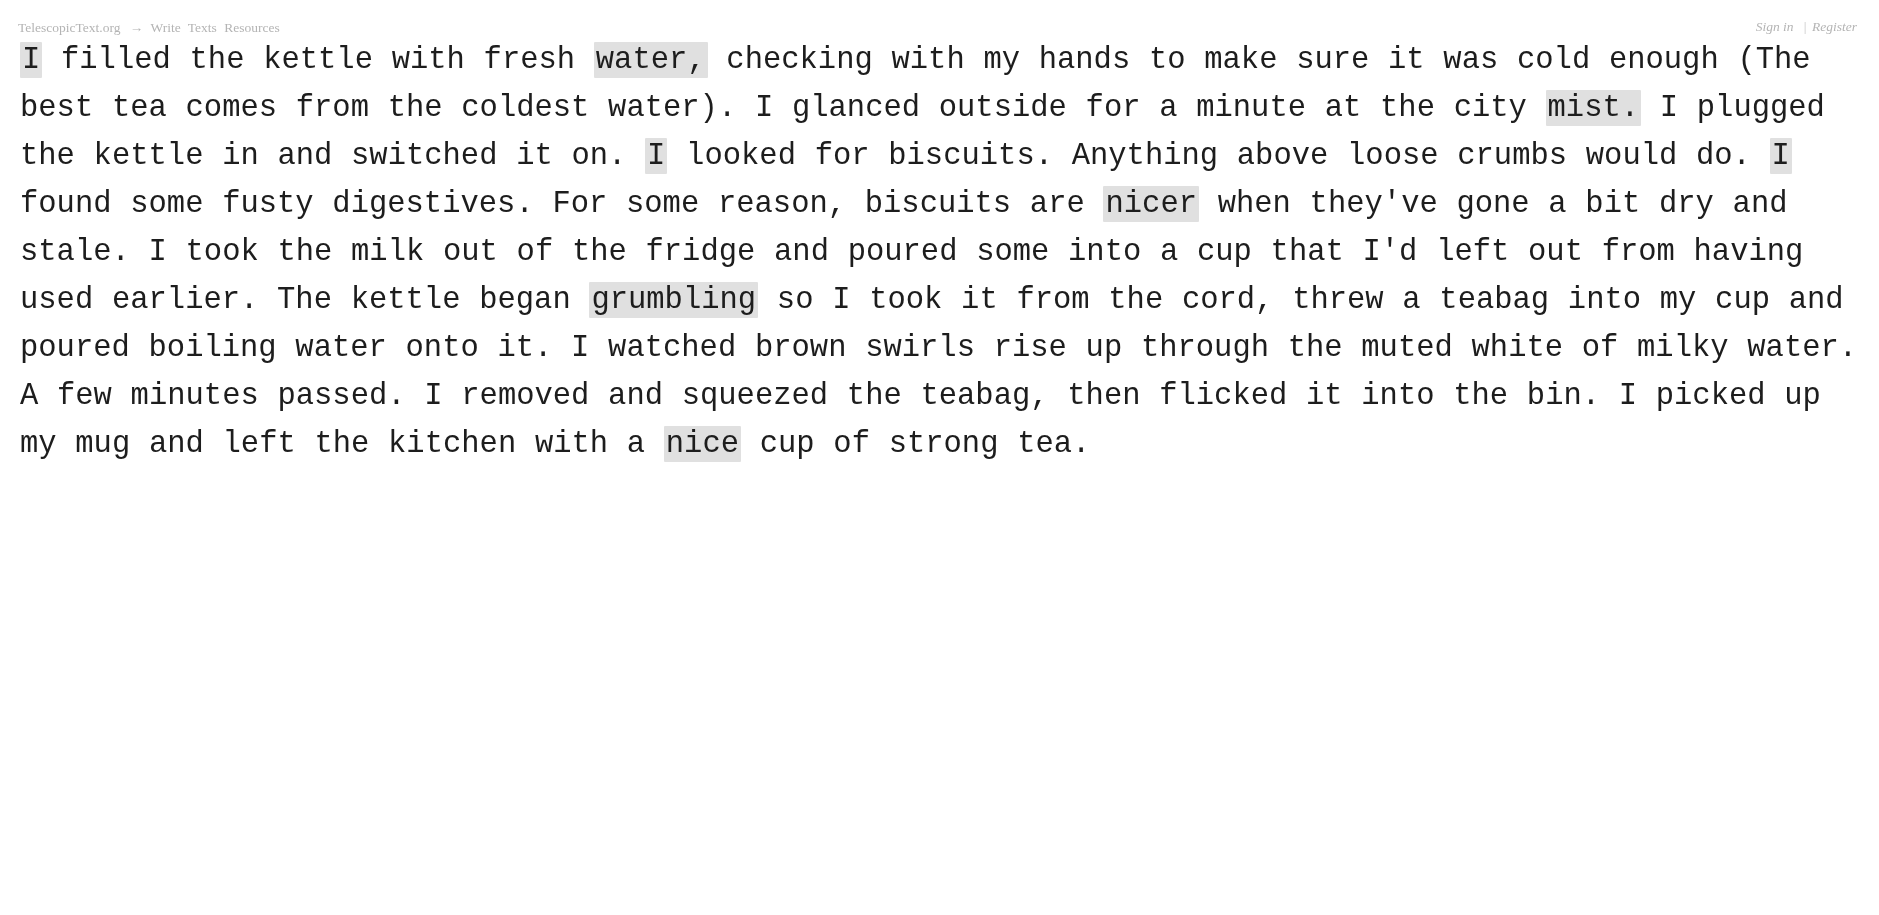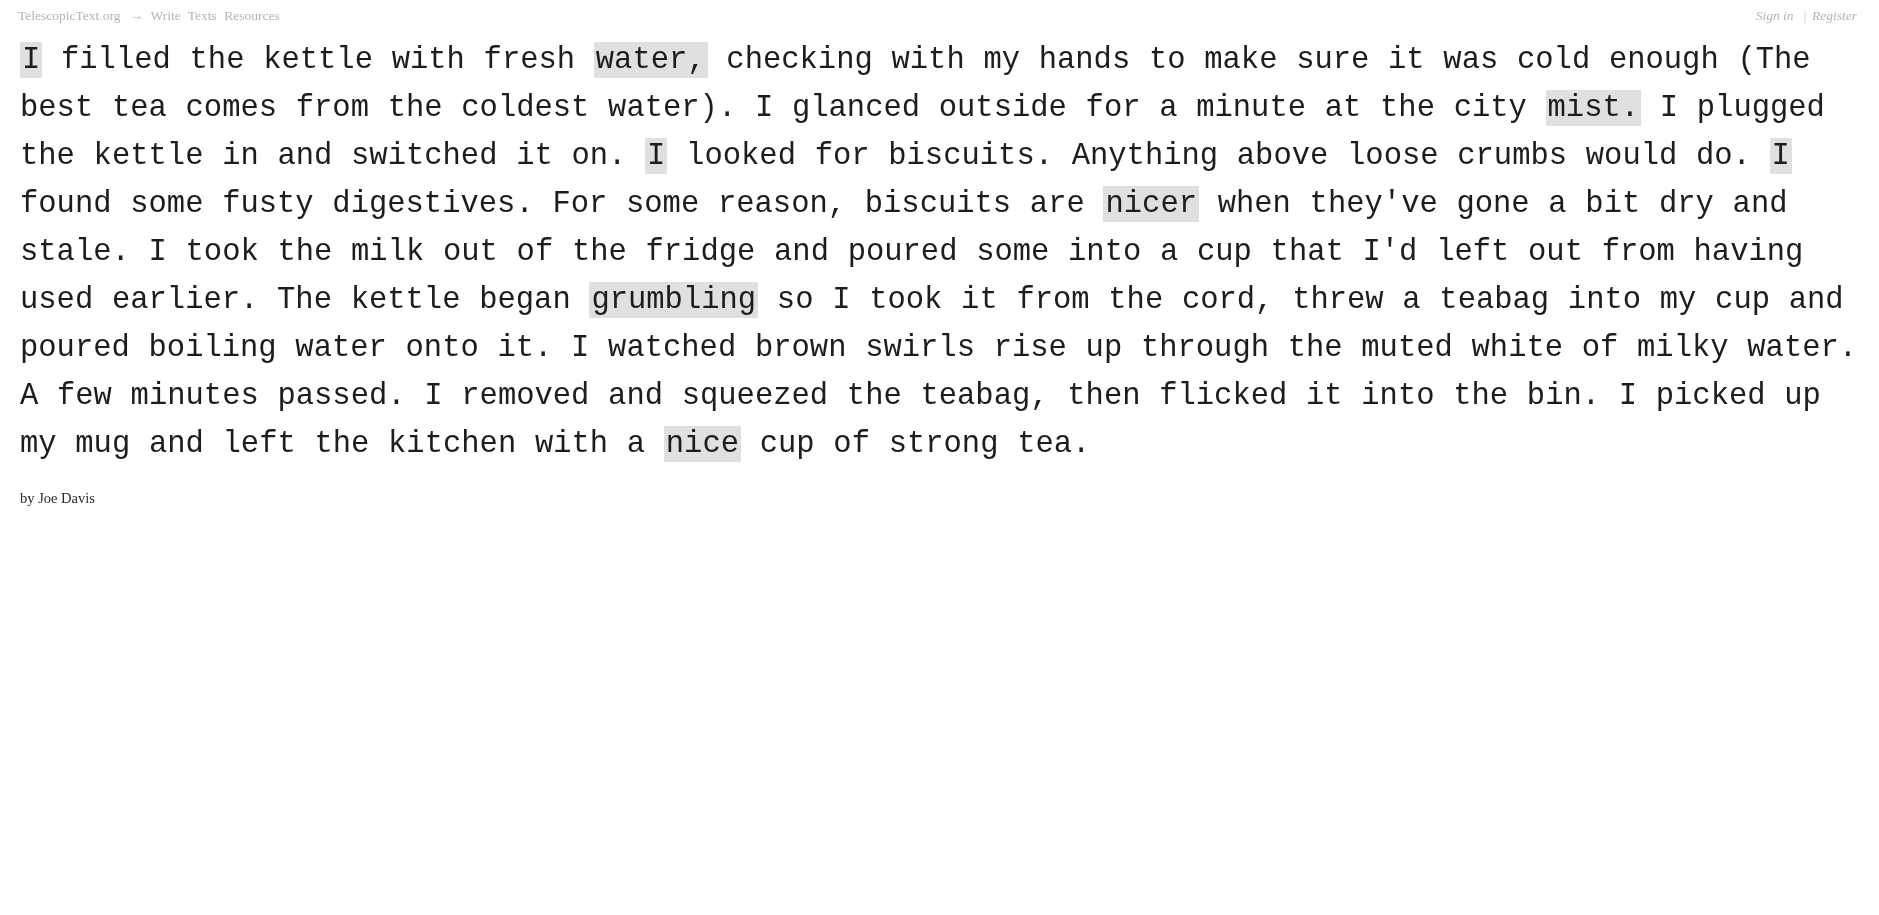--- a/index.html
+++ b/index.html
@@ -21,27 +21,27 @@
     height: 26px;
     padding: 4px 18px 0 18px;
     box-sizing: border-box;
     font-size: 13.5px;
     color: #b4b4b4;
     font-family: "Liberation Serif", serif;
   }
   .topbar-left {
     position: absolute;
     left: 18px;
-    top: 8px;
+    top: 20px;
     white-space: nowrap;
   }
   .topbar-right {
     position: absolute;
     right: 18px;
-    top: 8px;
+    top: 19px;
     white-space: nowrap;
     font-style: italic;
   }
   .topbar a,
   .topbar span.navlink {
     color: #b4b4b4;
     text-decoration: none;
     margin-right: 4px;
   }
   .topbar .sitename {
@@ -93,14 +93,13 @@
   </div>
   <div class="topbar-right">
     <span class="navlink">Sign in</span>
     <span class="sep">|</span>
     <span class="navlink">Register</span>
   </div>
 </div>
 
 <div class="story-wrap">
   <div class="story" id="story-body"><span class="tt">I</span> filled the kettle with fresh <span class="tt">water,</span> checking with my hands to make sure it was cold enough (The best tea comes from the coldest water). I glanced outside for a minute at the city <span class="tt">mist.</span> I plugged the kettle in and switched it on. <span class="tt">I</span> looked for biscuits. Anything above loose crumbs would do. <span class="tt">I</span> found some fusty digestives. For some reason, biscuits are <span class="tt">nicer</span> when they've gone a bit dry and stale. I took the milk out of the fridge and poured some into a cup that I'd left out from having used earlier. The kettle began <span class="tt">grumbling</span> so I took it from the cord, threw a teabag into my cup and poured boiling water onto it. I watched brown swirls rise up through the muted white of milky water. A few minutes passed. I removed and squeezed the teabag, then flicked it into the bin. I picked up my mug and left the kitchen with a <span class="tt">nice</span> cup of strong tea.</div>
-  <div class="byline">by Joe Davis</div>
 </div>
 
 </body></html>

